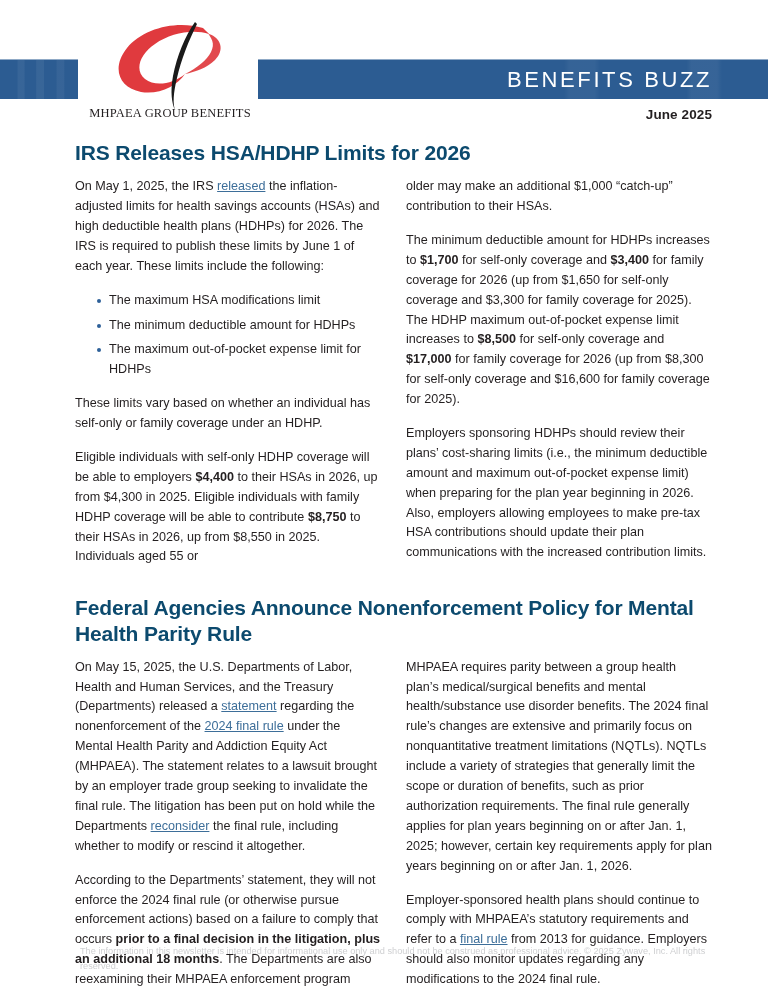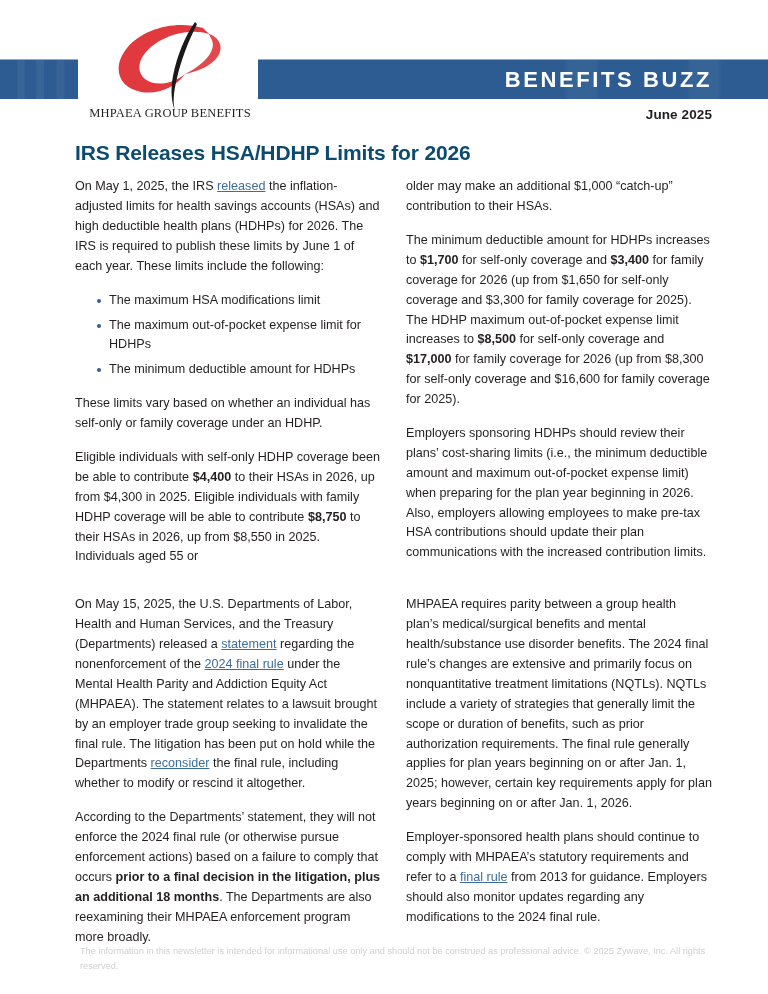--- a/index.html
+++ b/index.html
@@ -54,21 +54,21 @@
       rgba(255,255,255,0.05) 85%, rgba(255,255,255,0.05) 90%,
       rgba(255,255,255,0.00) 91%);
     border-top: 1px solid #8fa9c6;
     display: flex;
     align-items: center;
     justify-content: flex-end;
   }
   .bar-title {
     color: #ffffff;
     font-size: 22px;
-    font-weight: bold;
+    font-weight: normal;
     letter-spacing: 2.6px;
     padding-right: 56px;
     line-height: 1;
     white-space: nowrap;
   }
   .issue-date {
     position: absolute;
     right: 56px;
     top: 107px;
     font-size: 13.5px;
@@ -194,41 +194,42 @@
   <div class="article article-1">
     <h2 class="article-title">IRS Releases HSA/HDHP Limits for 2026</h2>
 
     <div class="cols">
 
       <div class="col">
         <p><span>On May 1, 2025, the IRS </span><a class="doclink" href="#">released</a><span> the inflation-adjusted limits for health savings accounts (HSAs) and high deductible health plans (HDHPs) for 2026. The IRS is required to publish these limits by June 1 of each year. These limits include the following:</span></p>
 
         <ul>
           <li>The maximum HSA modifications limit</li>
+          <li>The minimum deductible amount for HDHPs</li>
           <li>The maximum out-of-pocket expense limit for HDHPs</li>
-          <li>The minimum deductible amount for HDHPs</li>
         </ul>
 
         <p>These limits vary based on whether an individual has self-only or family coverage under an HDHP.</p>
 
-        <p><span>Eligible individuals with self-only HDHP coverage been be able to contribute </span><b>$4,400</b><span> to their HSAs in 2026, up from $4,300 in 2025. Eligible individuals with family HDHP coverage will be able to contribute </span><b>$8,750</b><span> to their HSAs in 2026, up from $8,550 in 2025. Individuals aged 55 or</span></p>
+        <p><span>Eligible individuals with self-only HDHP coverage will be able to employers </span><b>$4,400</b><span> to their HSAs in 2026, up from $4,300 in 2025. Eligible individuals with family HDHP coverage will be able to contribute </span><b>$8,750</b><span> to their HSAs in 2026, up from $8,550 in 2025. Individuals aged 55 or</span></p>
       </div>
 
       <div class="col">
         <p>older may make an additional $1,000 “catch-up” contribution to their HSAs.</p>
 
         <p><span>The minimum deductible amount for HDHPs increases to </span><b>$1,700</b><span> for self-only coverage and </span><b>$3,400</b><span> for family coverage for 2026 (up from $1,650 for self-only coverage and $3,300 for family coverage for 2025). The HDHP maximum out-of-pocket expense limit increases to </span><b>$8,500</b><span> for self-only coverage and </span><b>$17,000</b><span> for family coverage for 2026 (up from $8,300 for self-only coverage and $16,600 for family coverage for 2025).</span></p>
 
         <p>Employers sponsoring HDHPs should review their plans’ cost-sharing limits (i.e., the minimum deductible amount and maximum out-of-pocket expense limit) when preparing for the plan year beginning in 2026. Also, employers allowing employees to make pre-tax HSA contributions should update their plan communications with the increased contribution limits.</p>
       </div>
 
     </div>
   </div>
 
   <div class="article article-2">
+    <h2 class="article-title">Federal Agencies Announce Nonenforcement Policy for Mental Health Parity Rule</h2>
 
     <div class="cols">
 
       <div class="col">
         <p><span>On May 15, 2025, the U.S. Departments of Labor, Health and Human Services, and the Treasury (Departments) released a </span><a class="doclink" href="#">statement</a><span> regarding the nonenforcement of the </span><a class="doclink" href="#">2024 final rule</a><span> under the Mental Health Parity and Addiction Equity Act (MHPAEA). The statement relates to a lawsuit brought by an employer trade group seeking to invalidate the final rule. The litigation has been put on hold while the Departments </span><a class="doclink" href="#">reconsider</a><span> the final rule, including whether to modify or rescind it altogether.</span></p>
 
         <p><span>According to the Departments’ statement, they will not enforce the 2024 final rule (or otherwise pursue enforcement actions) based on a failure to comply that occurs </span><b>prior to a final decision in the litigation, plus an additional 18 months</b><span>. The Departments are also reexamining their MHPAEA enforcement program more broadly.</span></p>
       </div>
 
       <div class="col">

